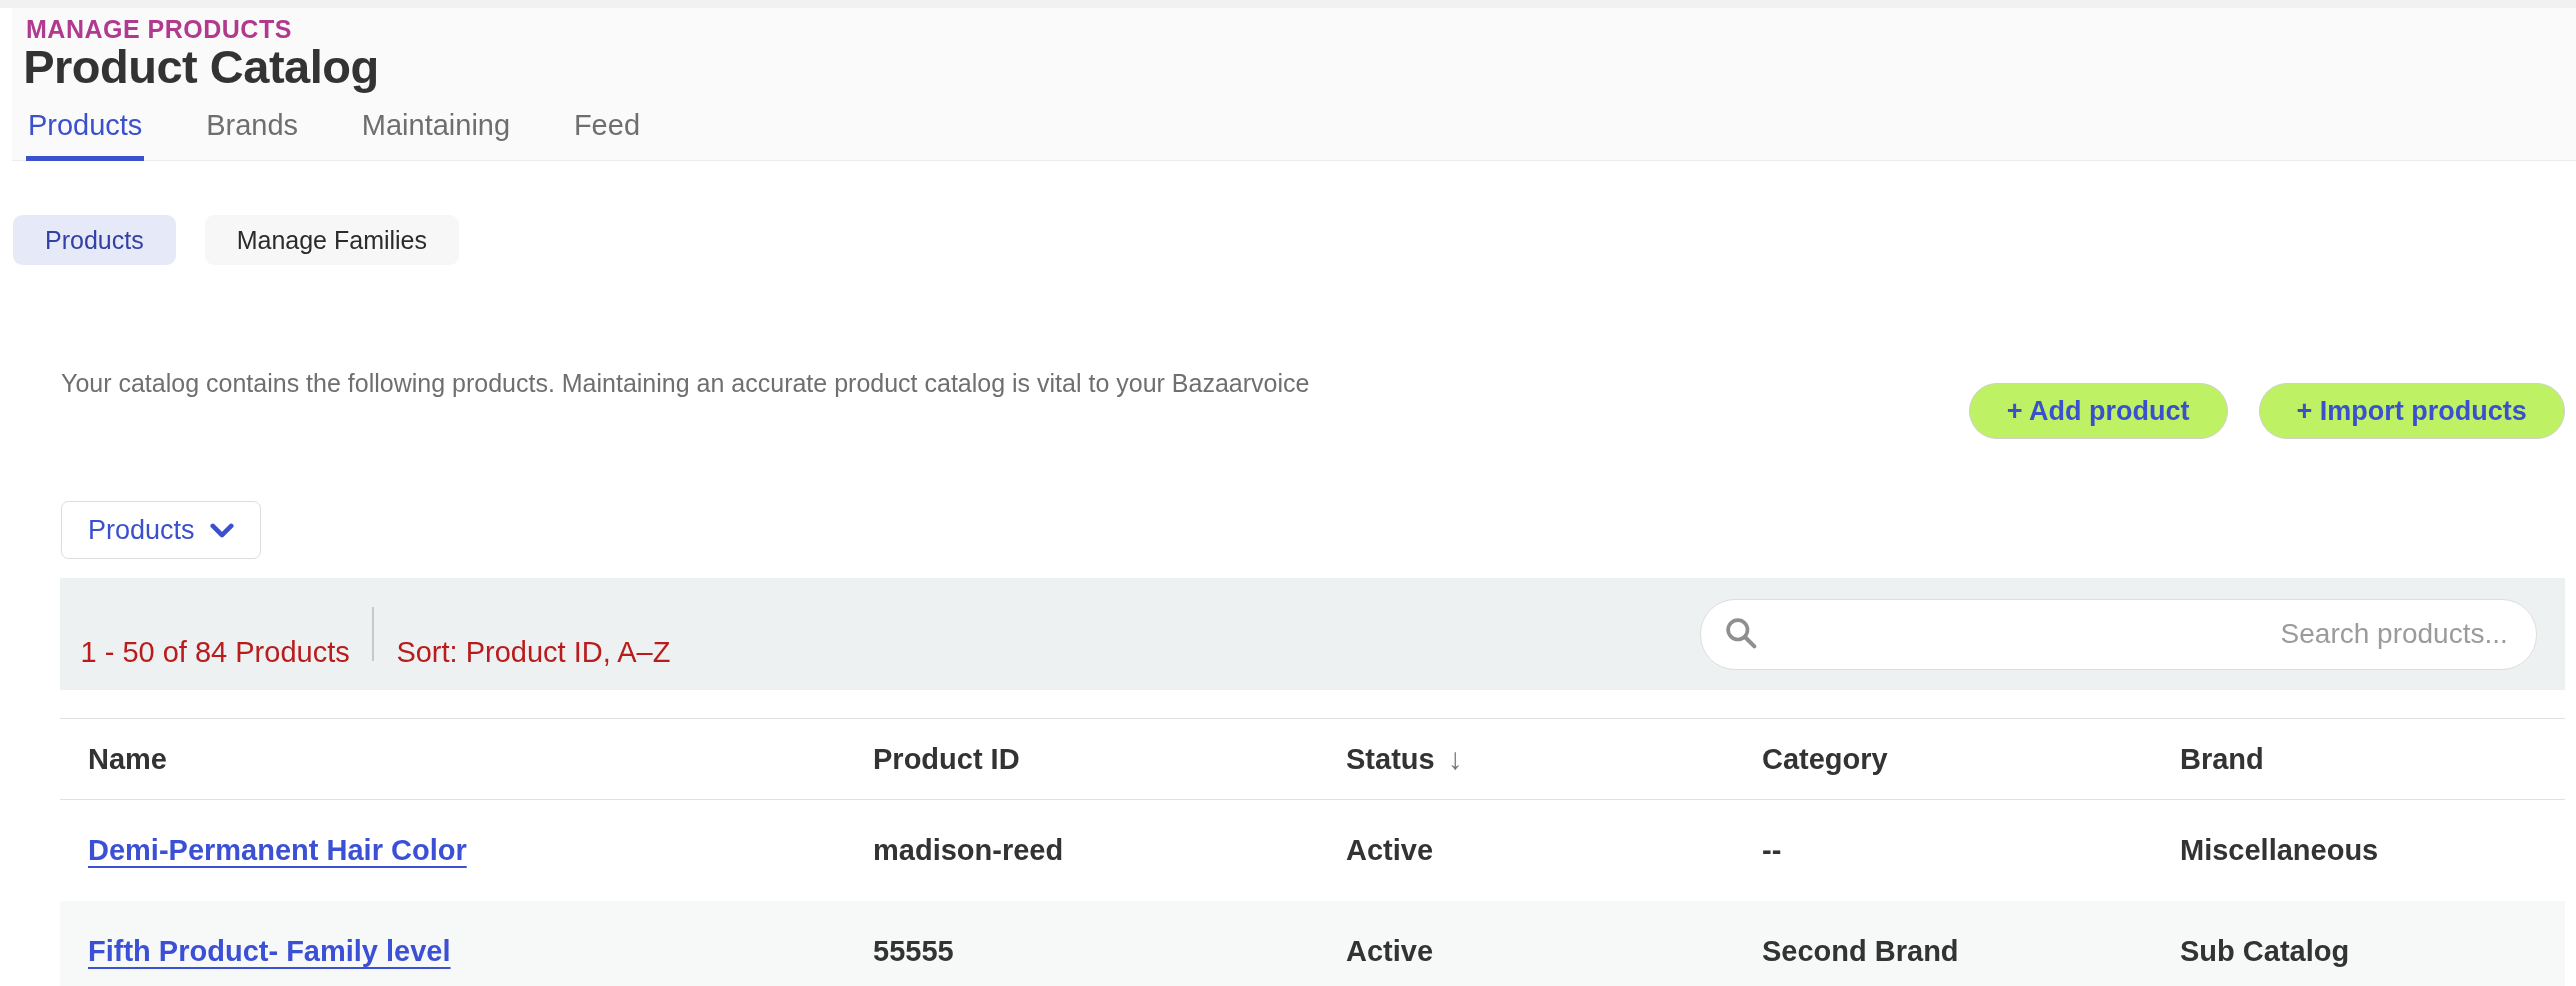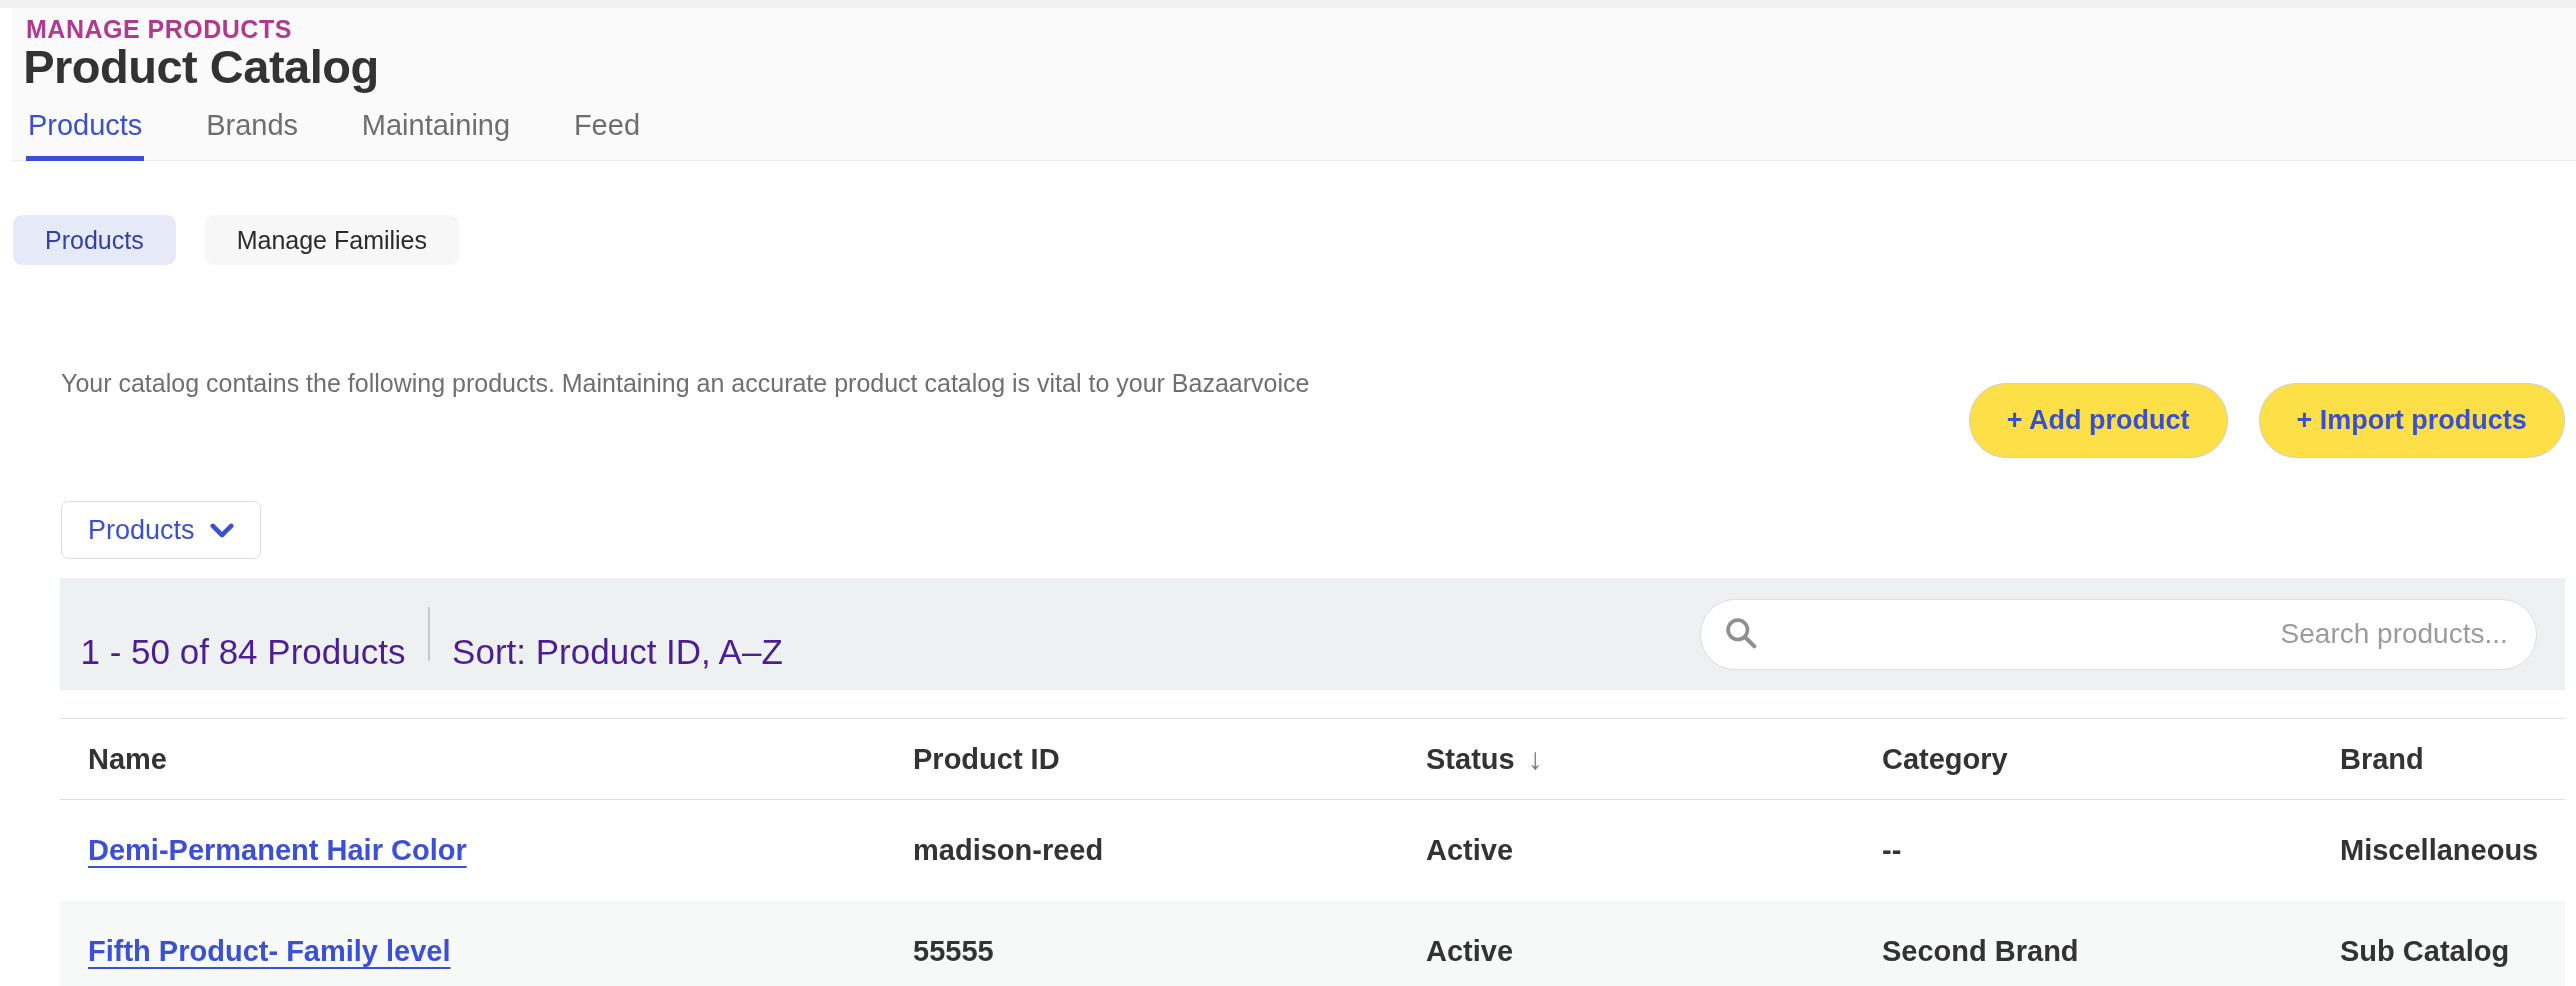--- a/index.html
+++ b/index.html
@@ -24,47 +24,47 @@
   
   .subnav { position:absolute; top:215px; left:13px; display:flex; gap:29px; z-index:2; }
   .pill { height:50px; display:inline-flex; align-items:center; padding:0 32px;
     border-radius:9.3px; font-size:25px; cursor:pointer; }
   .pill.active { background:#e6e9f8; color:#3340a4; }
   .pill.plain  { background:#f7f7f7; color:#2b2b2b; }
 
   
   .intro { position:absolute; left:61px; top:362px; font-size:25px; line-height:42px; color:#6f6f6f; }
   .actions { position:absolute; top:383px; right:11.2px; display:flex; gap:31px; }
-  .btn { height:75px; display:inline-flex; align-items:center; padding:0 37px;
-    border:1.9px solid #cfcfcf; border-radius:37px; background:#fde047; box-sizing:border-box;
+  .btn { height:56px; display:inline-flex; align-items:center; padding:0 37px;
+    border:1.9px solid #cfcfcf; border-radius:37px; background:#bef264; box-sizing:border-box;
     color:#3b50cc; font-size:27px; font-weight:bold; cursor:pointer;
     font-family:"Liberation Sans", sans-serif; }
 
   
   .scope { position:absolute; left:61px; top:501px; height:58px; display:inline-flex;
     align-items:center; gap:15px; padding:0 26px; background:#fff; border:1.9px solid #dcdcdc;
     border-radius:7.5px; box-sizing:border-box; font-size:27px; color:#3b50cc; cursor:pointer;
     font-family:"Liberation Sans", sans-serif; }
 
   
   .toolbar { position:absolute; left:60px; right:11.2px; top:578px; height:112px;
     background:#eef1f2; display:flex; align-items:center; padding:0 28px 0 20.5px;
     box-sizing:border-box; }
-  .count, .sort { font-size:35px; color:#4c1d95; white-space:nowrap;margin-top:36px; }
+  .count, .sort { font-size:29px; color:#b91c1c; white-space:nowrap;margin-top:36px; }
   .tdivider { width:1.9px; height:54px; background:#c8c8c8; margin:0 22.4px; flex:none; }
   .search { margin-left:auto; position:relative; width:837px; height:71px; flex:none; }
   .search input { width:100%; height:100%; box-sizing:border-box; border:1.9px solid #dddddd;
     border-radius:35px; padding:0 28px 0 86px; font-size:28px; color:#0f172a; background:#fff;
     outline:none; font-family:Liberation Sans, sans-serif;text-align:right; }
   .search input::placeholder { color:#9b9b9b; }
   .search-icon-wrap { position:absolute; left:24px; top:17.7px; width:35px; height:35px; pointer-events:none; }
 
   
   .table { position:absolute; left:60px; right:11.2px; top:718px; }
-  .thead, .trow { display:grid; grid-template-columns:785px 473px 416px 418px 1fr; align-items:center;gap:40px; }
+  .thead, .trow { display:grid; grid-template-columns:785px 473px 416px 418px 1fr; align-items:center; }
   .thead { height:82px; border-top:1.9px solid #e0e0e0; border-bottom:1.9px solid #e0e0e0;
     box-sizing:border-box; background:#fff; font-weight:bold; font-size:29px; color:#333; }
   .th { padding-left:28px; display:flex; align-items:center; gap:13px; cursor:pointer; }
   .sort-arrow { color:#777; font-weight:normal; font-size:30px; line-height:1; }
   .trow { height:101px; font-size:29px; color:#333; background:#fff;font-weight:bold; }
   .trow.alt { background:#f7f8f8; }
   .td { padding-left:28px; white-space:nowrap; }
   a.product-link { color:#3b50d4; text-decoration:underline; text-underline-offset:5.6px;
     text-decoration-thickness:1.9px; cursor:pointer; }
 </style>

